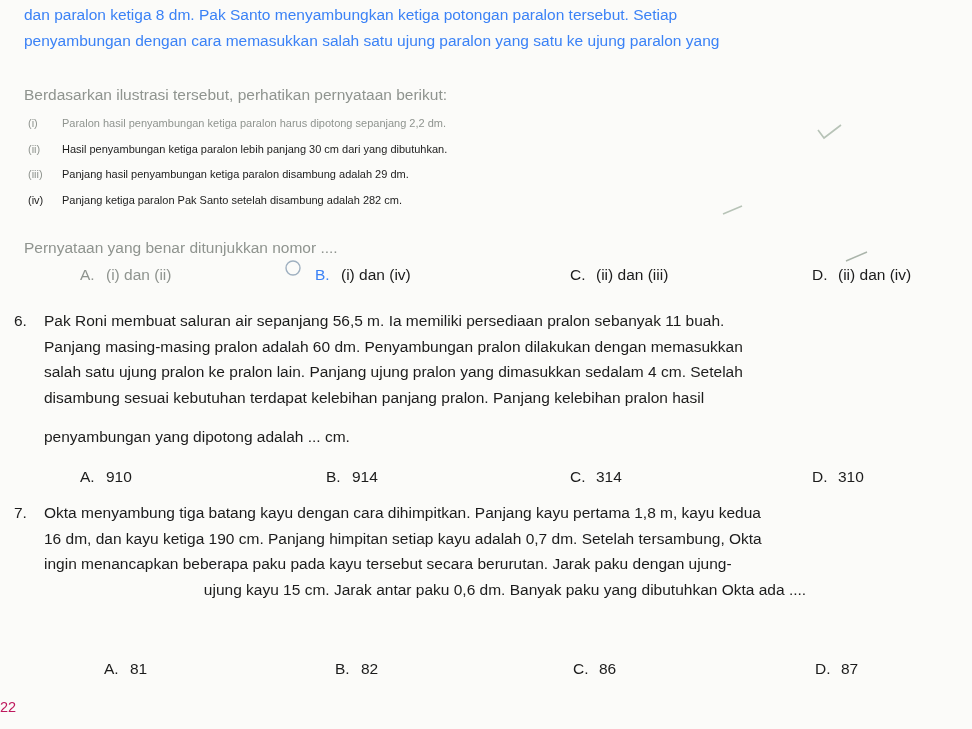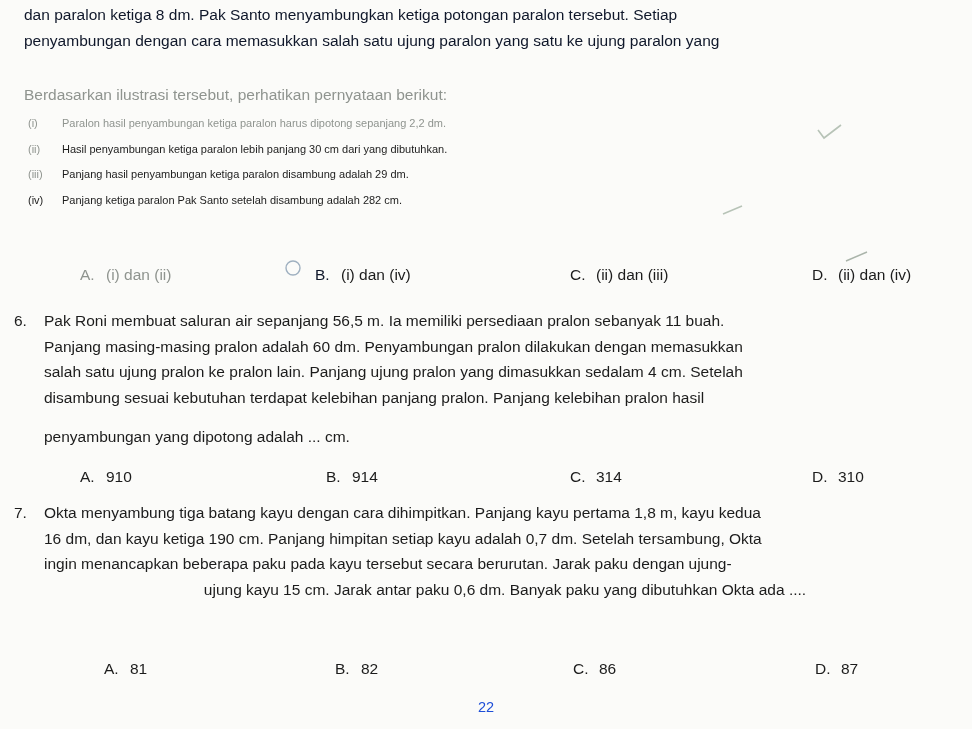--- a/index.html
+++ b/index.html
@@ -17,21 +17,21 @@
   }
   .page {
     position: relative;
     width: 972px;
     height: 729px;
     padding: 0;
     box-sizing: border-box;
   }
   
   .faded {
-    color: #0f172a;
+    color: #3b82f6;
   }
   .faded-mid {
     color: #8f948f;
   }
   .block {
     position: absolute;
     left: 24px;
     right: 10px;
   }
   .para {
@@ -78,23 +78,23 @@
     right: 6px;
     font-size: 15.5px;
     line-height: 25.5px;
     text-align: justify;
   }
   .pagenum {
     position: absolute;
     left: 0;
     right: 0;
     bottom: 14px;
-    text-align: center;
+    text-align: left;
     font-size: 14.5px;
-    color: #1d4ed8;
+    color: #be185d;
   }
   
   .mark {
     position: absolute;
     pointer-events: none;
   }
   .mark svg { display: block; }
 </style>
 </head>
 <body>
@@ -118,20 +118,23 @@
       <span class="rom faded-mid">(ii)</span><span>Hasil penyambungan ketiga paralon lebih panjang 30 cm dari yang dibutuhkan.</span>
     </div>
     <div class="stmt">
       <span class="rom faded-mid">(iii)</span><span>Panjang hasil penyambungan ketiga paralon disambung adalah 29 dm.</span>
     </div>
     <div class="stmt">
       <span class="rom">(iv)</span><span>Panjang ketiga paralon Pak Santo setelah disambung adalah 282 cm.</span>
     </div>
   </div>
 
+  <div class="block faded-mid" style="top: 235px; left: 24px;">
+    <div class="para nojust">Pernyataan yang benar ditunjukkan nomor ....</div>
+  </div>
 
   <div class="block opts" style="top: 266px; left: 24px;">
     <div class="opt faded-mid" style="left: 28px;">
       <span class="lbl">A.</span><span>(i) dan (ii)</span>
     </div>
     <div class="opt" style="left: 263px;">
       <span class="lbl faded">B.</span><span>(i) dan (iv)</span>
     </div>
     <div class="opt" style="left: 518px;">
       <span class="lbl">C.</span><span>(ii) dan (iii)</span>

